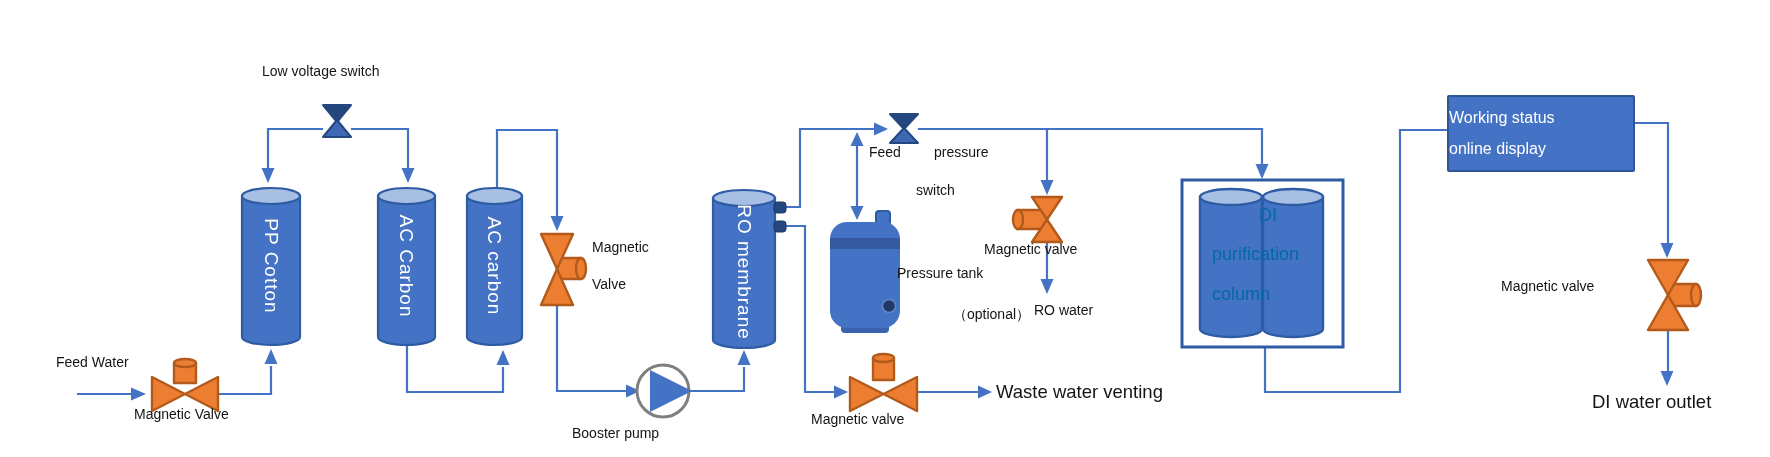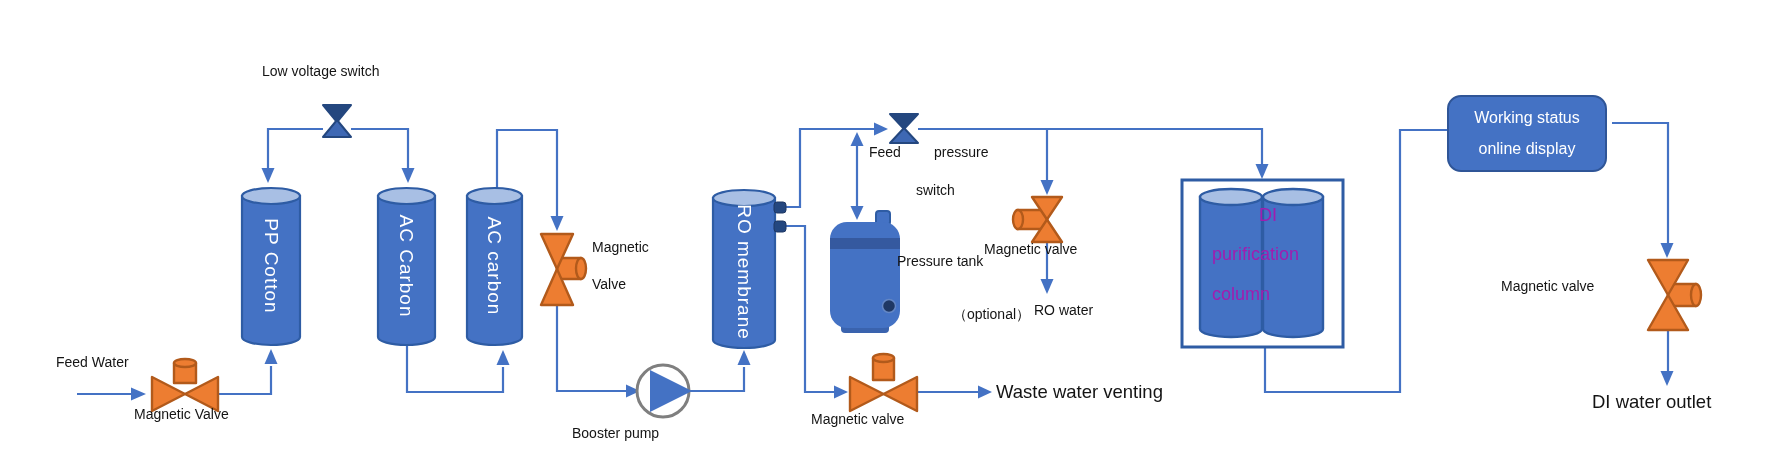--- a/index.html
+++ b/index.html
@@ -3,25 +3,25 @@
 <meta charset="utf-8">
 <style>
   html,body{margin:0;padding:0;background:#fff;}
   #canvas{position:relative;width:1770px;height:457px;background:#fff;overflow:hidden;
           font-family:"Liberation Sans", sans-serif;}
   #diagram-svg{position:absolute;left:0;top:0;}
   .lbl{position:absolute;font-size:14px;color:#141414;white-space:nowrap;line-height:1.1;}
   .lbl.big{font-size:18.5px;}
   .vlabel{position:absolute;writing-mode:vertical-rl;color:#fff;font-size:19px;
           white-space:nowrap;transform:translate(-50%,-50%);letter-spacing:1px;}
-  .di-lbl{position:absolute;color:#a21caf;font-size:18px;white-space:nowrap;}
-  .status-box{position:absolute;left:1447px;top:95px;width:160px;height:77px;
-              background:#4472C4;border:2px solid #2F5597;border-radius:14px;
+  .di-lbl{position:absolute;color:#0369a1;font-size:18px;white-space:nowrap;}
+  .status-box{position:absolute;left:1447px;top:95px;width:188px;height:77px;
+              background:#4472C4;border:2px solid #2F5597;border-radius:2px;
               box-sizing:border-box;display:flex;flex-direction:column;
-              justify-content:space-evenly;align-items:center;}
+              justify-content:space-evenly;align-items:flex-start;}
   .status-line{color:#fff;font-size:16px;white-space:nowrap;}
 </style>
 </head>
 <body>
 
 <div id="canvas">
 
 <svg id="diagram-svg" width="1770" height="457" viewBox="0 0 1770 457">
 
   <g stroke="#4472C4" stroke-width="2.2" fill="none">
@@ -151,21 +151,21 @@
 
 <div class="lbl" style="left:262px;top:64px">Low voltage switch</div>
 <div class="lbl" style="left:56px;top:355px">Feed Water</div>
 <div class="lbl" style="left:134px;top:407px">Magnetic Valve</div>
 <div class="lbl" style="left:592px;top:240px">Magnetic</div>
 <div class="lbl" style="left:592px;top:277px">Valve</div>
 <div class="lbl" style="left:572px;top:426px">Booster pump</div>
 <div class="lbl" style="left:869px;top:145px">Feed</div>
 <div class="lbl" style="left:934px;top:145px">pressure</div>
 <div class="lbl" style="left:916px;top:183px">switch</div>
-<div class="lbl" style="left:897px;top:254px">Pressure tank</div>
+<div class="lbl" style="left:897px;top:266px">Pressure tank</div>
 <div class="lbl" style="left:953px;top:307px">（optional）</div>
 <div class="lbl" style="left:984px;top:242px">Magnetic valve</div>
 <div class="lbl" style="left:1034px;top:303px">RO water</div>
 <div class="lbl" style="left:811px;top:412px">Magnetic valve</div>
 <div class="lbl big" style="left:996px;top:382px">Waste water venting</div>
 <div class="lbl" style="left:1501px;top:279px">Magnetic valve</div>
 <div class="lbl big" style="left:1592px;top:392px">DI water outlet</div>
 
 <div class="vlabel" style="left:271px;top:266px">PP Cotton</div>
 <div class="vlabel" style="left:406px;top:266px">AC Carbon</div>

